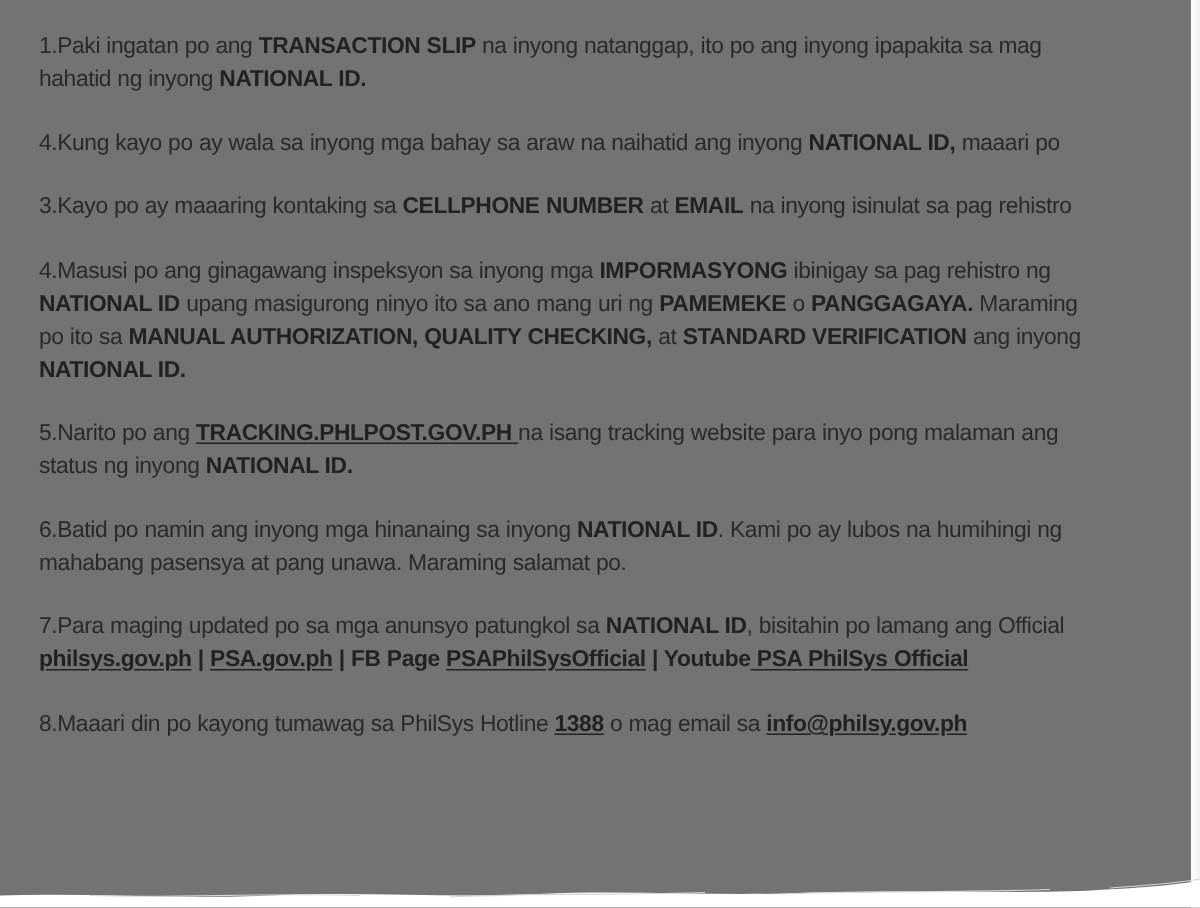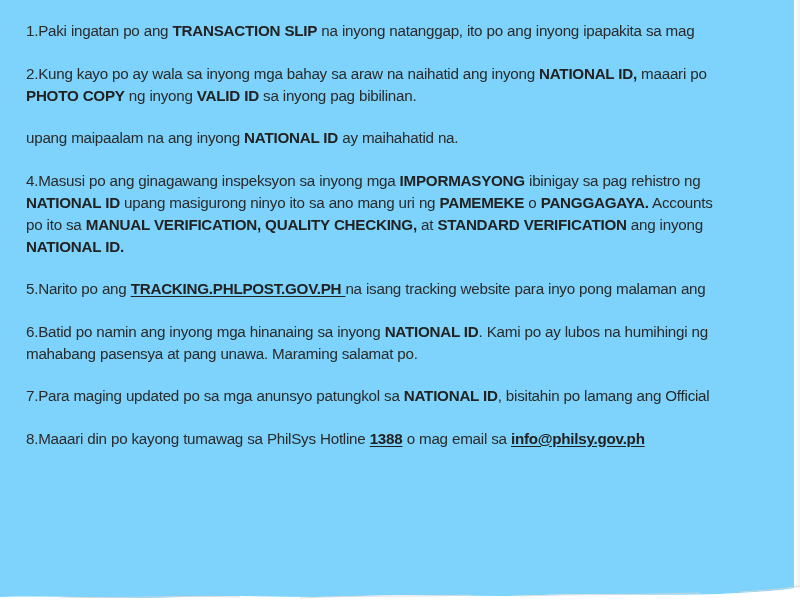--- a/index.html
+++ b/index.html
@@ -5,21 +5,21 @@
   html, body { margin: 0; padding: 0; }
   body {
     width: 800px; height: 605px; overflow: hidden;
     background: #ffffff;
     font-family: "Liberation Sans", sans-serif;
     color: #2a2a2a;
     position: relative;
   }
   .page {
     position: absolute; left: 0; top: 0; width: 800px; height: 605px;
-    background: #7dd3fc;
+    background: #737373;
   }
   .right-shadow {
     position: absolute; right: 0; top: 0; width: 6px; height: 605px;
     background: linear-gradient(to right, #ffffff, #f1f1f1);
   }
   .torn-edge {
     position: absolute; left: 0; bottom: 0; width: 800px; height: 22px;
   }
   .content {
     position: absolute; left: 26px; top: 20px; width: 752px;
@@ -38,43 +38,45 @@
 </head>
 <body>
 
 <div class="page">
   <div class="right-shadow"></div>
 
   <div class="content" id="content">
 
     <p class="para">
         <span class="line"><span class="">1.Paki ingatan po ang </span><span class="b">TRANSACTION SLIP</span><span class=""> na inyong natanggap, ito po ang inyong ipapakita sa mag</span></span>
+        <span class="line"><span class="">hahatid ng inyong </span><span class="b">NATIONAL ID.</span></span>
       </p>
     <p class="para">
-        <span class="line"><span class="">2.Kung kayo po ay wala sa inyong mga bahay sa araw na naihatid ang inyong </span><span class="b">NATIONAL ID,</span><span class=""> maaari po</span></span>
-        <span class="line"><span class="b">PHOTO COPY</span><span class=""> ng inyong </span><span class="b">VALID ID</span><span class=""> sa inyong pag bibilinan.</span></span>
+        <span class="line"><span class="">4.Kung kayo po ay wala sa inyong mga bahay sa araw na naihatid ang inyong </span><span class="b">NATIONAL ID,</span><span class=""> maaari po</span></span>
       </p>
     <p class="para">
-        <span class="line"><span class="">upang maipaalam na ang inyong </span><span class="b">NATIONAL ID</span><span class=""> ay maihahatid na.</span></span>
+        <span class="line"><span class="">3.Kayo po ay maaaring kontaking sa </span><span class="b">CELLPHONE NUMBER</span><span class=""> at </span><span class="b">EMAIL</span><span class=""> na inyong isinulat sa pag rehistro</span></span>
       </p>
     <p class="para">
         <span class="line"><span class="">4.Masusi po ang ginagawang inspeksyon sa inyong mga </span><span class="b">IMPORMASYONG</span><span class=""> ibinigay sa pag rehistro ng</span></span>
-        <span class="line"><span class="b">NATIONAL ID</span><span class=""> upang masigurong ninyo ito sa ano mang uri ng </span><span class="b">PAMEMEKE</span><span class=""> o </span><span class="b">PANGGAGAYA.</span><span class=""> Accounts</span></span>
-        <span class="line"><span class="">po ito sa </span><span class="b">MANUAL VERIFICATION, QUALITY CHECKING,</span><span class=""> at </span><span class="b">STANDARD VERIFICATION</span><span class=""> ang inyong</span></span>
+        <span class="line"><span class="b">NATIONAL ID</span><span class=""> upang masigurong ninyo ito sa ano mang uri ng </span><span class="b">PAMEMEKE</span><span class=""> o </span><span class="b">PANGGAGAYA.</span><span class=""> Maraming</span></span>
+        <span class="line"><span class="">po ito sa </span><span class="b">MANUAL AUTHORIZATION, QUALITY CHECKING,</span><span class=""> at </span><span class="b">STANDARD VERIFICATION</span><span class=""> ang inyong</span></span>
         <span class="line"><span class="b">NATIONAL ID.</span></span>
       </p>
     <p class="para">
         <span class="line"><span class="">5.Narito po ang </span><span class="bu">TRACKING.PHLPOST.GOV.PH </span><span class="">na isang tracking website para inyo pong malaman ang</span></span>
+        <span class="line"><span class="">status ng inyong </span><span class="b">NATIONAL ID.</span></span>
       </p>
     <p class="para">
         <span class="line"><span class="">6.Batid po namin ang inyong mga hinanaing sa inyong </span><span class="b">NATIONAL ID</span><span class="">. Kami po ay lubos na humihingi ng</span></span>
         <span class="line"><span class="">mahabang pasensya at pang unawa. Maraming salamat po.</span></span>
       </p>
     <p class="para">
         <span class="line"><span class="">7.Para maging updated po sa mga anunsyo patungkol sa </span><span class="b">NATIONAL ID</span><span class="">, bisitahin po lamang ang Official</span></span>
+        <span class="line"><span class="bu">philsys.gov.ph</span><span class="b"> | </span><span class="bu">PSA.gov.ph</span><span class="b"> | FB Page </span><span class="bu">PSAPhilSysOfficial</span><span class="b"> | Youtube</span><span class="bu"> PSA PhilSys Official</span></span>
       </p>
     <p class="para">
         <span class="line"><span class="">8.Maaari din po kayong tumawag sa PhilSys Hotline </span><span class="bu">1388</span><span class=""> o mag email sa </span><span class="bu">info@philsy.gov.ph</span></span>
       </p>
   </div>
 
   <svg class="torn-edge" viewBox="0 0 800 22" preserveAspectRatio="none">
     <path d="M0,22 L0,14 C60,12 120,17 180,14 C240,11 300,16 360,13 C420,10 480,15 540,12 C600,10 660,13 720,11 C760,9 785,7 800,4 L800,22 Z" fill="#ffffff"></path>
     <path d="M60,14 C120,16 170,12 240,14 M300,15 C360,12 420,14 470,12 M520,13 C580,11 640,12 700,10 M740,9 C770,7 790,5 800,3" stroke="#d6d6d6" stroke-width="0.8" fill="none"></path>
   </svg>

